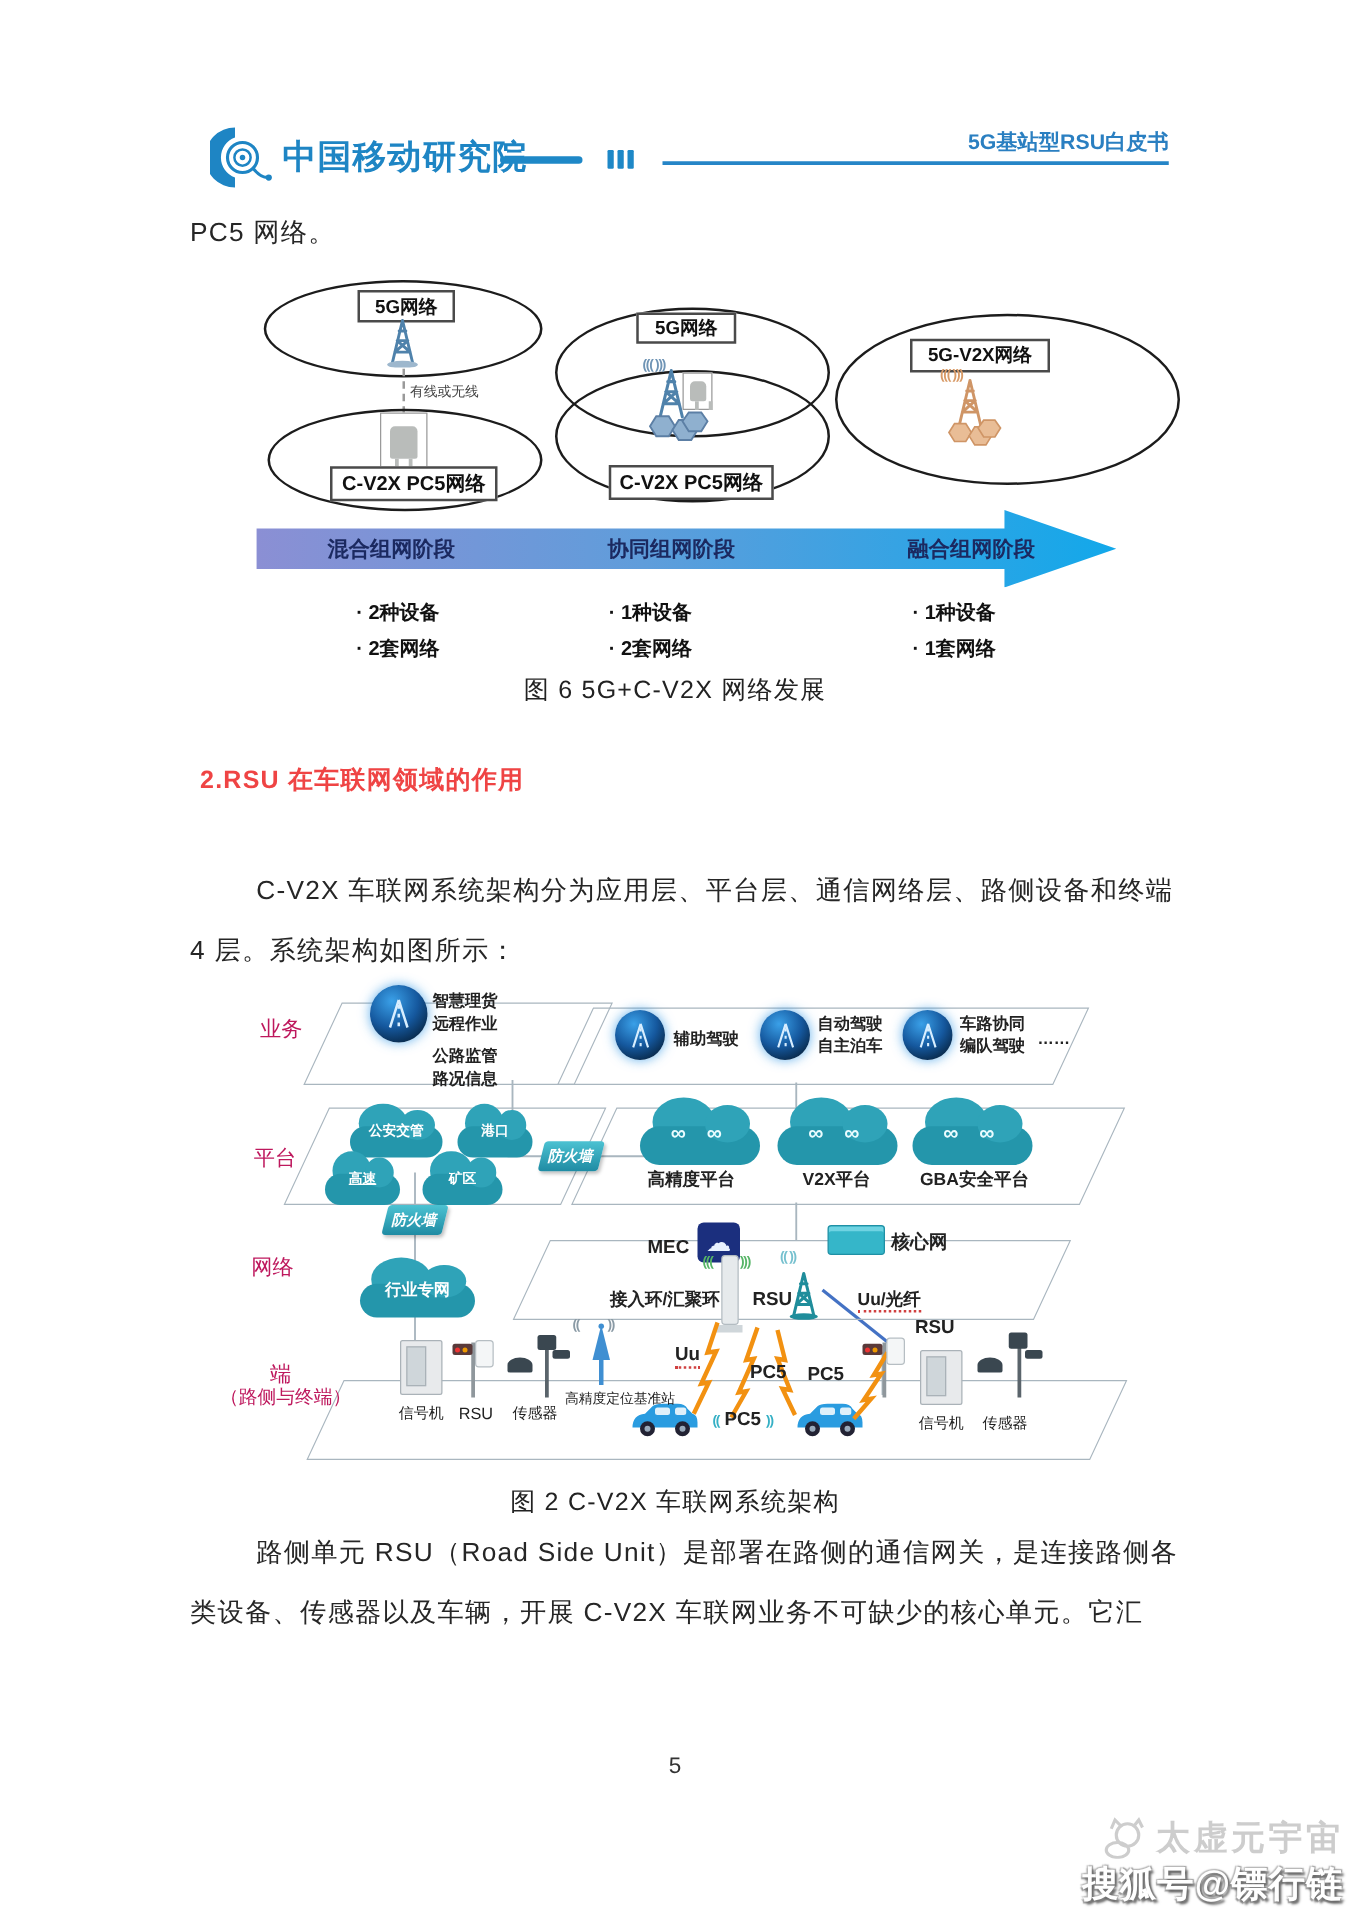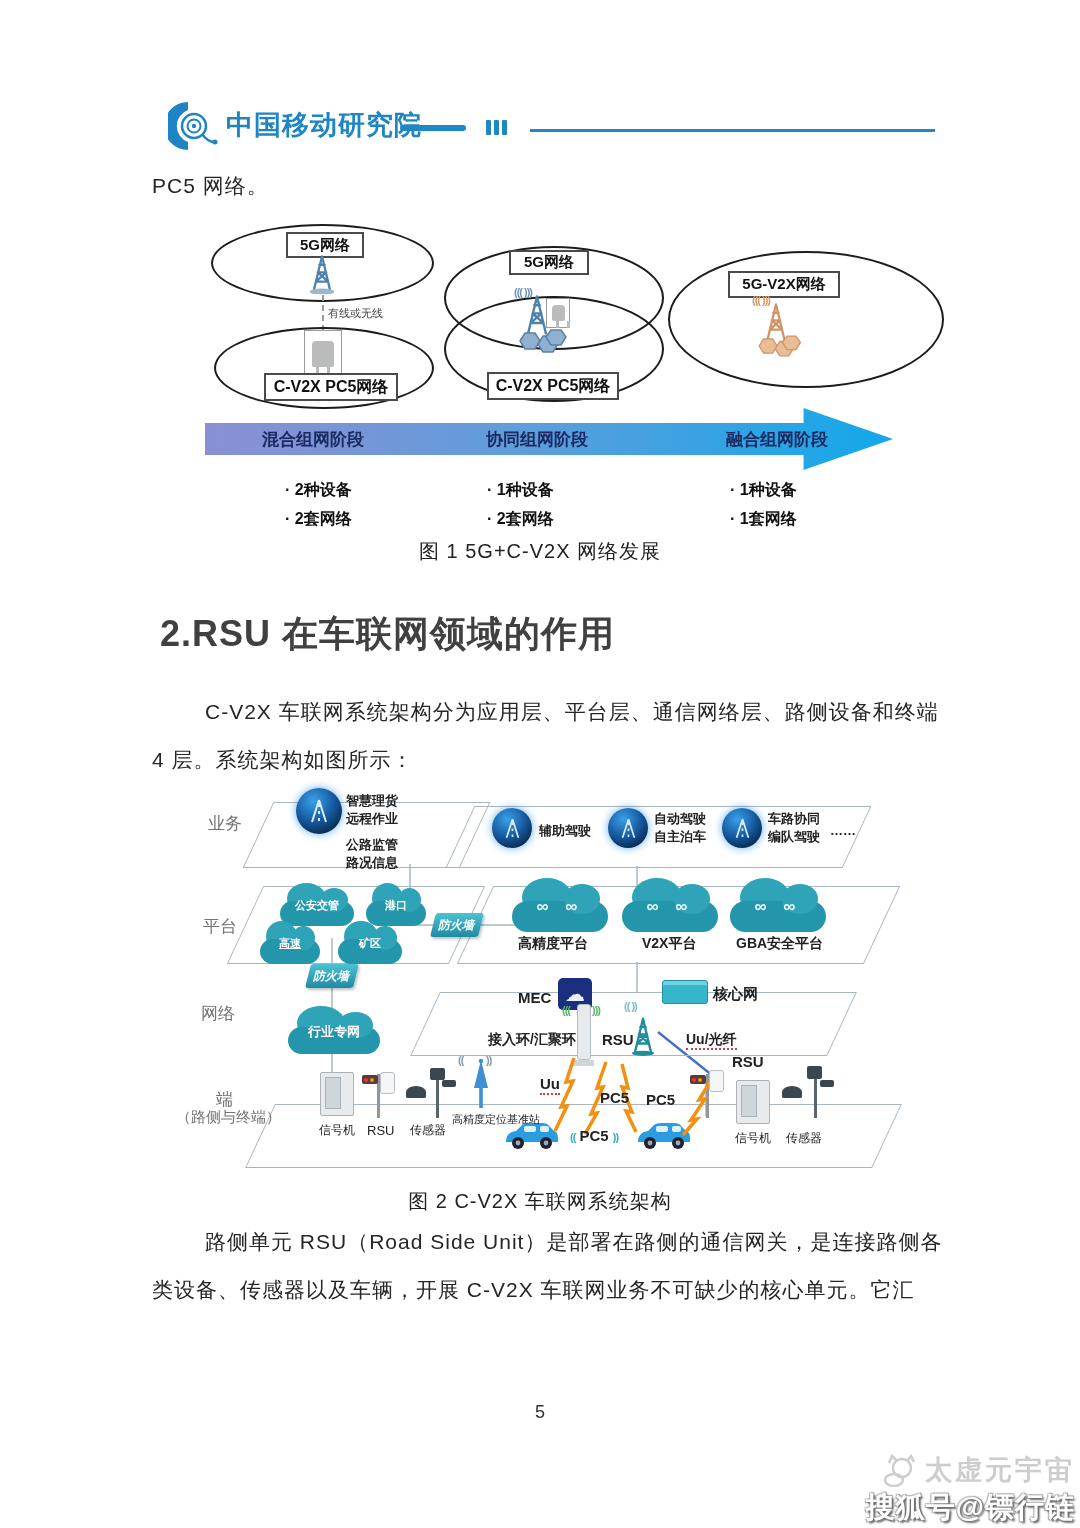--- a/index.html
+++ b/index.html
@@ -8,41 +8,41 @@
   .abs{position:absolute;}
   
   .logo-text{font-size:27px;font-weight:800;color:#1e85c4;letter-spacing:1px;}
   .rule-thick{width:66px;height:6px;background:#1e88c7;border-radius:3px;}
   .rule-mark{display:inline-block;width:5px;height:15px;background:#1e88c7;margin-right:3px;border-radius:1px;}
   .rule-thin{height:3px;background:#2585c7;}
   .doc-title{font-size:17px;font-weight:700;color:#2a7fc1;}
   
   .para{font-size:21px;color:#262626;letter-spacing:1px;white-space:nowrap;}
   .caption{font-size:20px;color:#222;text-align:center;width:1080px;letter-spacing:1px;}
-  .h2{font-size:36px;font-weight:800;color:#404040;letter-spacing:1px;}
+  .h2{font-size:20px;font-weight:800;color:#ef4444;letter-spacing:1px;}
   
   .ellipse{border:2.5px solid #1c1c1c;border-radius:50%;background:transparent;}
   .nlabel{background:#fff;border:2px solid #4a4a4a;font-weight:800;font-size:15px;
           display:flex;align-items:center;justify-content:center;white-space:nowrap;color:#111;}
   .link-dash{border-left:2px dashed #9a9a9a;width:0;}
   .link-lbl{font-size:11px;color:#444;white-space:nowrap;}
   .twr{display:block;}
   .twr-blue{color:#4f82ab;} .twr-orange{color:#cf9566;} .twr-teal{color:#1f8d9b;}
   .waves{font-size:11px;font-weight:700;letter-spacing:-1px;white-space:nowrap;}
   .rsu-box{border:1.5px solid #9a9a9a;background:#fff;display:flex;align-items:center;justify-content:center;}
   .rsu-dev{width:22px;height:26px;background:#b9bcba;border-radius:4px 4px 2px 2px;position:relative;}
   .rsu-dev::after{content:"";position:absolute;left:4px;bottom:-7px;width:3px;height:7px;background:#b9bcba;box-shadow:11px 0 0 #b9bcba;}
   .arrow1{background:linear-gradient(90deg,#8b8fd4 0%,#5f9ddb 45%,#12a8ea 100%);
           clip-path:polygon(0 24%,87% 24%,87% 0,100% 50%,87% 100%,87% 76%,0 76%);}
   .stage-lbl{font-size:17px;font-weight:800;color:#1b2960;white-space:nowrap;}
   .bullet{font-size:16px;font-weight:800;color:#111;white-space:nowrap;}
   .bullet::before{content:"· ";}
   
   .fig2{position:absolute;left:170px;top:782px;width:730px;height:390px;font-family:"Liberation Sans","DejaVu Sans",sans-serif;}
-  .f2lbl{position:absolute;font-size:17px;color:#737373;white-space:nowrap;}
+  .f2lbl{position:absolute;font-size:17px;color:#be185d;white-space:nowrap;}
   .para4{position:absolute;border:1.5px solid #a9b6bf;transform:skewX(-25deg);background:rgba(255,255,255,0);}
   .cloud{position:absolute;}
   .cloud .cb{position:absolute;left:0;right:0;bottom:0;height:62%;background:#2496ab;border-radius:999px;}
   .cloud::before{content:"";position:absolute;width:52%;height:78%;background:#2fa3b8;border-radius:50%;top:-8%;left:10%;}
   .cloud::after{content:"";position:absolute;width:38%;height:60%;background:#2fa3b8;border-radius:50%;top:4%;right:8%;}
   .cloud .ct{position:absolute;inset:0;display:flex;align-items:center;justify-content:center;
              color:#fff;font-weight:700;z-index:2;text-align:center;line-height:1.05;}
   .cloud .inf{position:absolute;left:0;right:0;top:30%;text-align:center;color:#eafcff;font-weight:800;z-index:2;font-size:17px;letter-spacing:6px;}
   .fw{position:absolute;background:linear-gradient(#4cc2d2,#1f8ba3);color:#fff;font-size:12px;font-weight:700;
       display:flex;align-items:center;justify-content:center;transform:skewX(-14deg);border-radius:3px;
@@ -86,20 +86,21 @@
       <circle cx="26" cy="28" r="2.2" fill="#1e85c4"></circle>
       <path d="M34 36 Q40 44 46 44" fill="none" stroke="#1e85c4" stroke-width="2.5"></path>
       <circle cx="47" cy="44" r="2.5" fill="#1e85c4"></circle>
     </svg>
   </div>
   <div class="abs logo-text" style="left:226px;top:107px;">中国移动研究院</div>
   <div class="abs rule-thick" style="left:400px;top:125px;"></div>
   <div class="abs" style="left:486px;top:120px;">
     <span class="rule-mark"></span><span class="rule-mark"></span><span class="rule-mark"></span>
   </div>
+  <div class="abs doc-title" style="left:530px;top:102px;width:405px;text-align:right;">5G基站型RSU白皮书</div>
   <div class="abs rule-thin" style="left:530px;top:129px;width:405px;"></div>
 
   <div class="abs para" style="left:152px;top:172px;">PC5 网络。</div>
 
   <div class="abs ellipse" style="left:211px;top:224px;width:219px;height:74px;"></div>
   <div class="abs nlabel" style="left:286px;top:232px;width:74px;height:22px;">5G网络</div>
   <div class="abs" style="left:306px;top:254px;">
     <svg class="twr twr-blue" width="32" height="40" viewBox="0 0 40 52">
       <g fill="none" stroke="currentColor" stroke-width="3" stroke-linecap="round">
         <path d="M20 3 L9 49 M20 3 L31 49 M12 36 L28 36 M14.5 24 L25.5 24 M16.5 14 L23.5 14 M12 36 L25.5 24 M14.5 24 L28 36"></path>
@@ -161,21 +162,21 @@
   <div class="abs stage-lbl" style="left:486px;top:428px;">协同组网阶段</div>
   <div class="abs stage-lbl" style="left:726px;top:428px;">融合组网阶段</div>
 
   <div class="abs bullet" style="left:285px;top:480px;">2种设备</div>
   <div class="abs bullet" style="left:285px;top:509px;">2套网络</div>
   <div class="abs bullet" style="left:487px;top:480px;">1种设备</div>
   <div class="abs bullet" style="left:487px;top:509px;">2套网络</div>
   <div class="abs bullet" style="left:730px;top:480px;">1种设备</div>
   <div class="abs bullet" style="left:730px;top:509px;">1套网络</div>
 
-  <div class="abs caption" style="left:0px;top:538px;">图 1  5G+C-V2X 网络发展</div>
+  <div class="abs caption" style="left:0px;top:538px;">图 6  5G+C-V2X 网络发展</div>
 
   <div class="abs h2" style="left:160px;top:610px;">2.RSU 在车联网领域的作用</div>
   <div class="abs para" style="left:205px;top:698px;">C-V2X 车联网系统架构分为应用层、平台层、通信网络层、路侧设备和终端</div>
   <div class="abs para" style="left:152px;top:746px;">4 层。系统架构如图所示：</div>
 
   <div class="fig2">
 
     <svg class="abs" style="left:0;top:0;z-index:0;" width="730" height="390" viewBox="0 0 730 390">
       <g stroke="#a9b6bf" stroke-width="1.5">
         <line x1="240" y1="82" x2="240" y2="108"></line>

